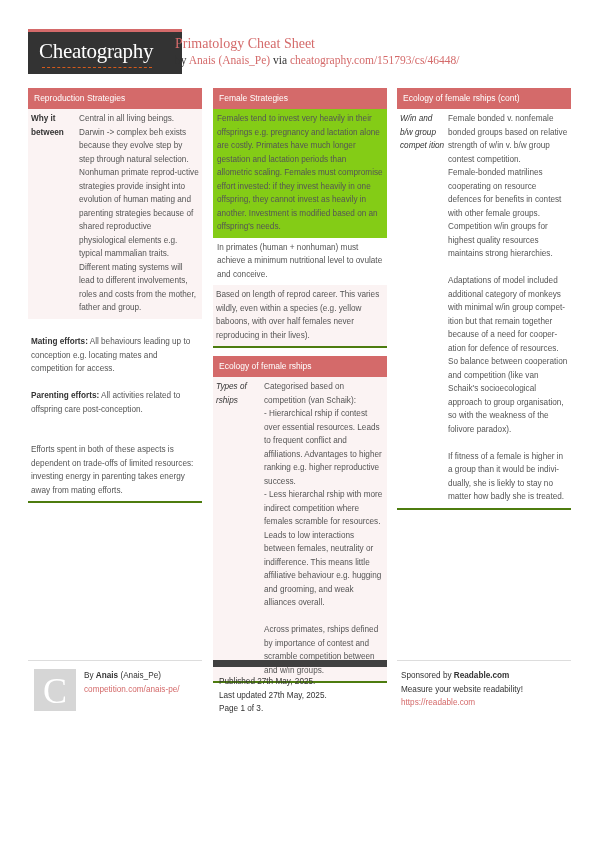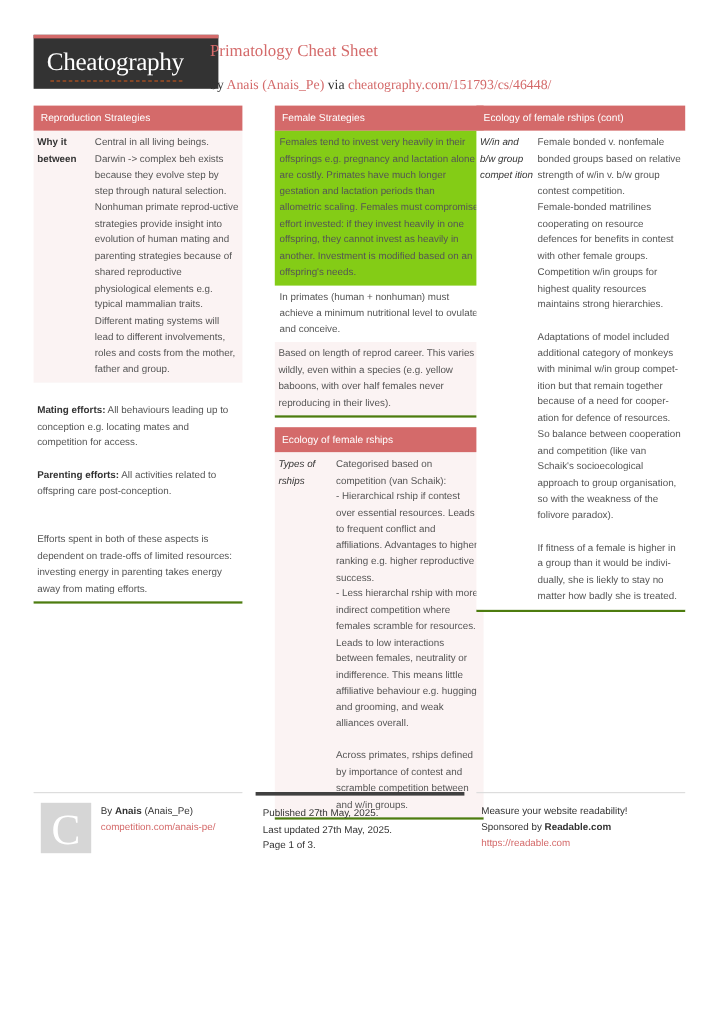--- a/index.html
+++ b/index.html
@@ -1,38 +1,38 @@
 <!DOCTYPE html>
 <html><head>
 <meta charset="utf-8">
 <style>
   html, body { margin:0; padding:0; background:#ffffff; }
   body { width:600px; height:849px; position:relative; font-family:"Liberation Sans", sans-serif; color:#333; overflow:hidden; }
   .logo { position:absolute; left:28px; top:29px; width:154px; height:45px; background:#333333; border-top:3px solid #d46a6a; box-sizing:border-box; }
   .logo span { position:absolute; left:11px; top:7px; font-family:"Liberation Serif", serif; font-size:21px; color:#fff; letter-spacing:-0.3px; }
   .logo .ul { position:absolute; left:14px; top:35px; width:110px; height:0; border-bottom:1.5px dashed #d65a1a; }
   .title { position:absolute; left:175px; top:36px; font-family:"Liberation Serif", serif; font-size:14px; color:#d46a6a; }
-  .byline { position:absolute; left:175px; top:65px; font-family:"Liberation Serif", serif; font-size:11.5px; color:#333; }
+  .byline { position:absolute; left:175px; top:54px; font-family:"Liberation Serif", serif; font-size:11.5px; color:#333; }
   .byline a { color:#d46a6a; text-decoration:none; }
   .col { position:absolute; top:88px; width:174px; }
-  .c1 { left:28px; } .c2 { left:229px; } .c3 { left:397px; }
+  .c1 { left:28px; } .c2 { left:213px; } .c3 { left:397px; }
   .block { border-bottom:2px solid #4d7c0f; margin-bottom:8px; }
   .hdr { background:#d46a6a; color:#fff; font-size:8.5px; padding:5px 6px; height:11px; line-height:11px; }
   .row { display:flex; font-size:8.2px; line-height:13.5px; padding:3px 3px 4px 3px; }
   .row.alt { background:#fbf3f3; }
   .row.plain { background:#fff; }
   .k { width:45px; flex:none; font-weight:bold; color:#333; padding-right:3px; }
   .k.it { font-style:italic; font-weight:normal; }
   .v { flex:1; color:#555; white-space:pre-line; }
   .full { padding:3px 4px 4px 4px; font-size:8.2px; line-height:13.5px; color:#555; }
   .full.alt { background:#84cc16; }
   .v b { color:#333; }
   .footer { position:absolute; top:660px; font-size:8.2px; line-height:13.5px; color:#333; }
   .f1 { left:28px; width:174px; border-top:1px solid #ddd; }
-  .f2 { left:213px; width:174px; border-top:3px solid #404040; }
+  .f2 { left:213px; width:174px; border-top:7px solid #404040; }
   .f3 { left:397px; width:174px; border-top:1px solid #ddd; }
   .avatar { position:absolute; left:6px; top:8px; width:42px; height:42px; background:#d6d6d6; color:#fff; font-family:"Liberation Serif", serif; font-size:36px; text-align:center; line-height:44px; }
   .fa { color:#d46a6a; }
 </style>
 </head>
 <body>
 
 <div class="logo">
   <span>Cheatography</span>
   <div class="ul"></div>
@@ -105,17 +105,17 @@
 </div>
 <div class="footer f2">
   <div style="padding:8px 6px 0 6px;">
     <div>Published 27th May, 2025.</div>
     <div>Last updated 27th May, 2025.</div>
     <div>Page 1 of 3.</div>
   </div>
 </div>
 <div class="footer f3">
   <div style="padding:8px 4px 0 4px;">
+    <div><span>Sponsored by </span><b>Readable.com</b></div>
     <div>Measure your website readability!</div>
-    <div><span>Sponsored by </span><b>Readable.com</b></div>
     <div class="fa">https://readable.com</div>
   </div>
 </div>
 
 </body></html>

